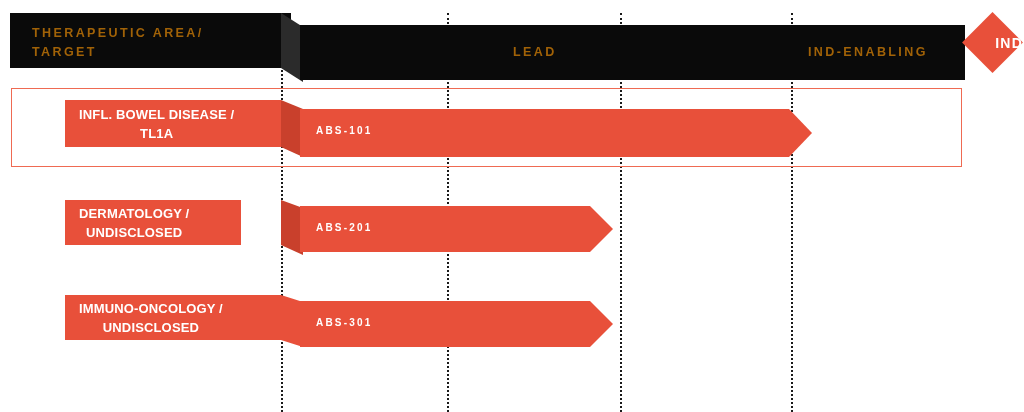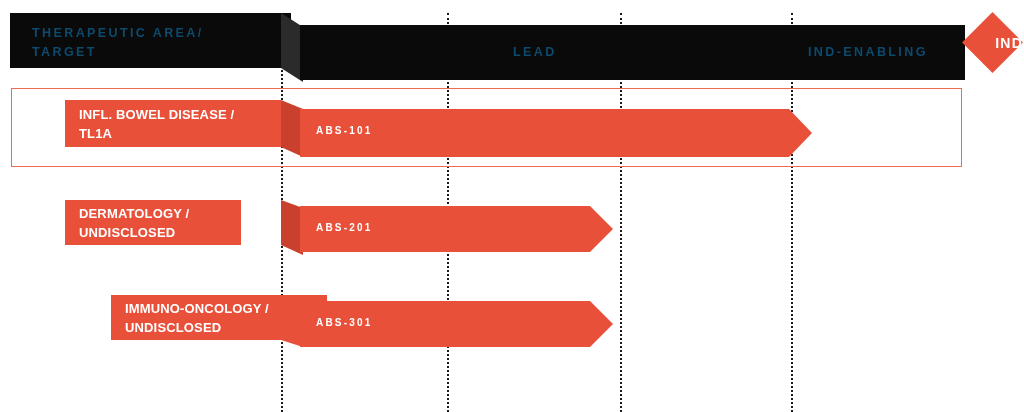--- a/index.html
+++ b/index.html
@@ -26,21 +26,21 @@
     border-left: 2px dotted #1a1a1a;
   }
 
   
   .hdr-band {
     position: absolute;
     background: #0a0a0a;
   }
   .hdr-label {
     position: absolute;
-    color: #0c4a6e;
+    color: #a16207;
     font-size: 12.5px;
     font-weight: 700;
     letter-spacing: 2.4px;
     line-height: 19px;
     white-space: pre-line;
   }
   .hdr-fold {
     position: absolute;
   }
 
@@ -76,20 +76,21 @@
     align-items: center;
   }
   .row-label-text {
     color: #ffffff;
     font-size: 13px;
     font-weight: 700;
     line-height: 19px;
     letter-spacing: 0.15px;
     padding-left: 14px;
     white-space: pre-line;
+    text-align: center;
   }
 
   
   .fold {
     position: absolute;
   }
 
   
   .bar {
     position: absolute;
@@ -152,21 +153,21 @@
 
   <svg class="fold" style="left:281px; top:200px;" width="22" height="55" viewBox="0 0 22 55">
     <polygon points="0,0 22,8 22,55 0,45" fill="#C9402C"></polygon>
   </svg>
 
   <svg class="bar" style="left:300px; top:206px;" width="313" height="46" viewBox="0 0 313 46">
     <polygon points="0,0 290,0 313,23 290,46 0,46" fill="#E8503A"></polygon>
   </svg>
   <div class="bar-text" style="left:316px; top:222px;">ABS-201</div>
 
-  <div class="row-label" style="left:65px; top:295px; width:216px; height:45px; background:#E8503A;margin-left:46px;">
+  <div class="row-label" style="left:65px; top:295px; width:216px; height:45px; background:#E8503A;">
     <span class="row-label-text">IMMUNO-ONCOLOGY /
 UNDISCLOSED</span>
   </div>
 
   <svg class="fold" style="left:281px; top:295px;" width="22" height="55" viewBox="0 0 22 55">
     <polygon points="0,0 22,7 22,52 0,45" fill="#E8503A"></polygon>
   </svg>
 
   <svg class="bar" style="left:300px; top:301px;" width="313" height="46" viewBox="0 0 313 46">
     <polygon points="0,0 290,0 313,23 290,46 0,46" fill="#E8503A"></polygon>

